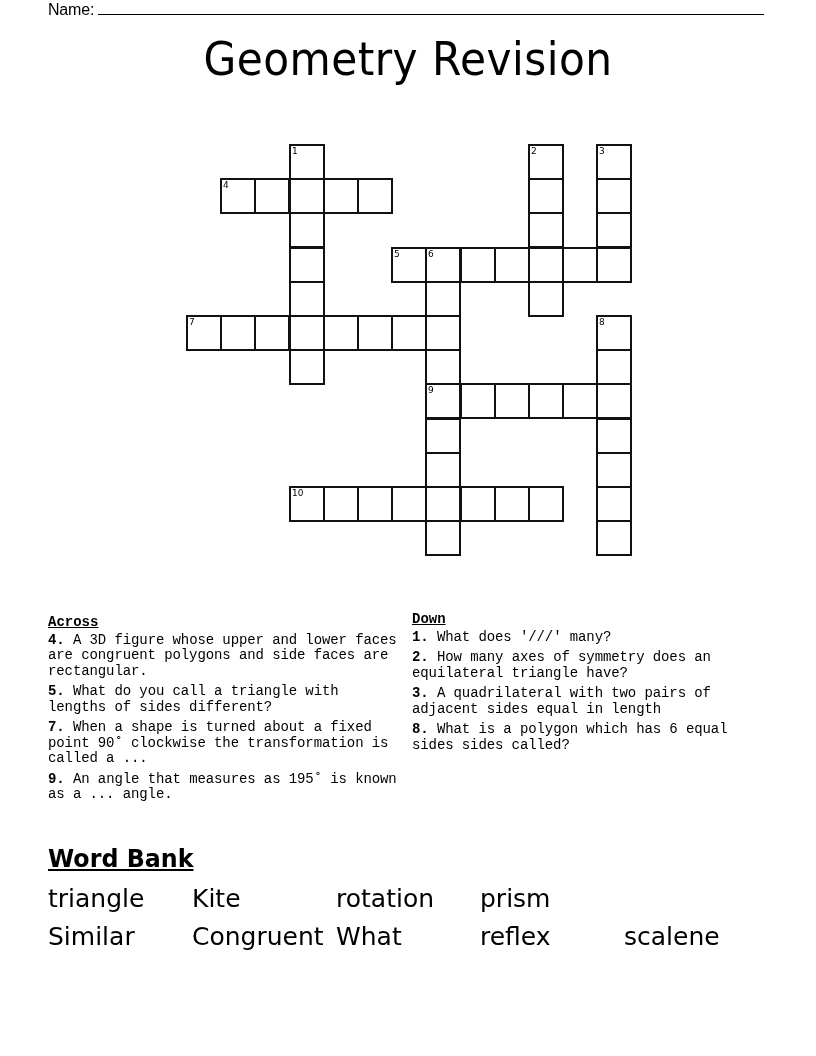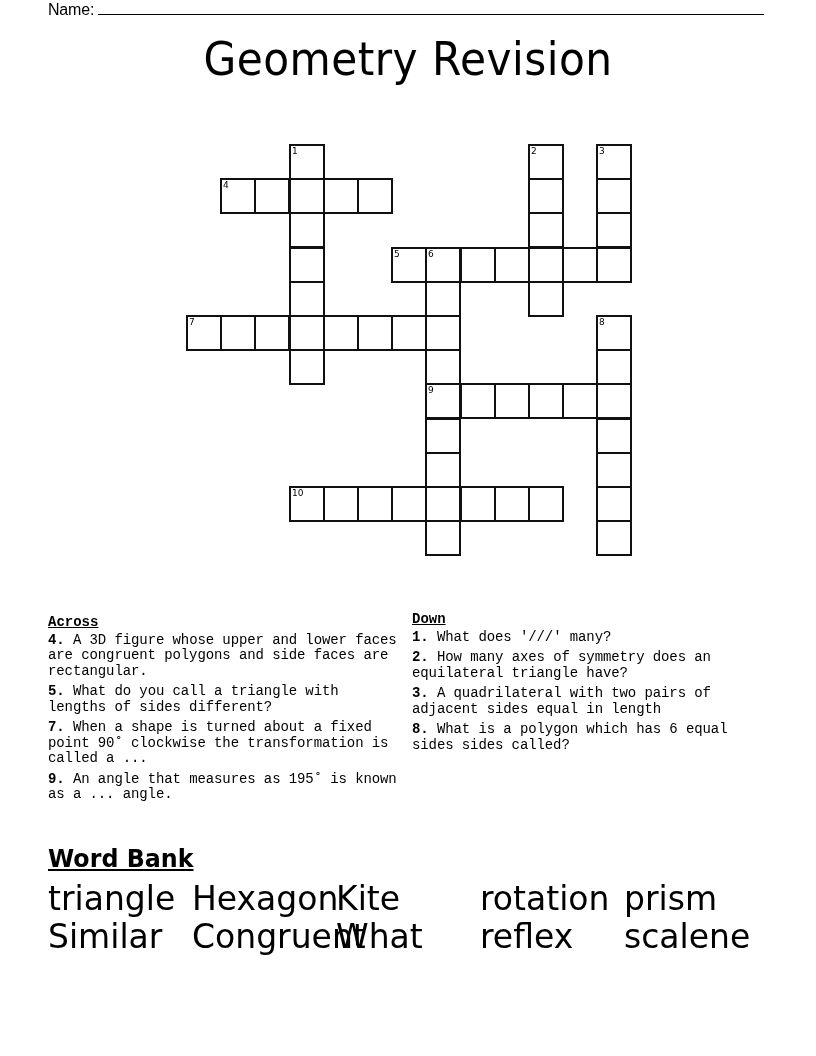--- a/index.html
+++ b/index.html
@@ -10,21 +10,21 @@
   .grid { position:absolute; left:0; top:0; width:816px; height:600px; }
   .cell { position:absolute; width:34px; height:34px; box-sizing:border-box; border:2px solid #111; background:#fff; }
   .cell .num { position:absolute; left:1px; top:0px; font-family:"DejaVu Sans", sans-serif; font-size:9px; line-height:10px; }
   .clues { position:absolute; top:615px; font-family:Liberation Mono, monospace; font-size:14px; line-height:15.5px; }
   .clues.left { left:48px; width:350px; }
   .clues.right { left:412px; width:350px; }
   .clues .head { font-weight:bold; text-decoration:underline; margin-bottom:2px; font-size:14px; }
   .clue { margin-bottom:5px; letter-spacing:-0.1px; }
   .clue b { font-weight:bold; }
   .wb-title { position:absolute; left:48px; top:844px; font-family:"DejaVu Sans", sans-serif; font-size:25px; font-weight:bold; text-decoration:underline; transform-origin:left; transform:scaleX(0.95); }
-  .wb { position:absolute; left:48px; top:880px; font-family:"DejaVu Sans", sans-serif; font-size:33px; line-height:38px; }
+  .wb { position:absolute; left:48px; top:880px; font-family:"DejaVu Sans", sans-serif; font-size:25px; line-height:38px; }
   .wb-row { display:flex; }
   .wb-item { width:144px; white-space:nowrap; transform-origin:left; }
 </style>
 </head>
 <body>
 
 <div class="name-line">
   <span>Name:</span><span class="rule"></span>
 </div>
 
@@ -123,21 +123,20 @@
   <div class="clue"><b>1.</b> <span>What does '///' many?</span></div>
   <div class="clue"><b>2.</b> <span>How many axes of symmetry does an equilateral triangle have?</span></div>
   <div class="clue"><b>3.</b> <span>A quadrilateral with two pairs of adjacent sides equal in length</span></div>
   <div class="clue"><b>8.</b> <span>What is a polygon which has 6 equal sides sides called?</span></div>
 </div>
 
 <div class="wb-title">Word Bank</div>
 <div class="wb">
   <div class="wb-row">
     <span class="wb-item">triangle</span>
-    <span class="wb-item">Hexagon</span>
     <span class="wb-item">Kite</span>
     <span class="wb-item">rotation</span>
     <span class="wb-item">prism</span>
   </div>
   <div class="wb-row">
     <span class="wb-item">Similar</span>
     <span class="wb-item">Congruent</span>
     <span class="wb-item">What</span>
     <span class="wb-item">reflex</span>
     <span class="wb-item">scalene</span>

